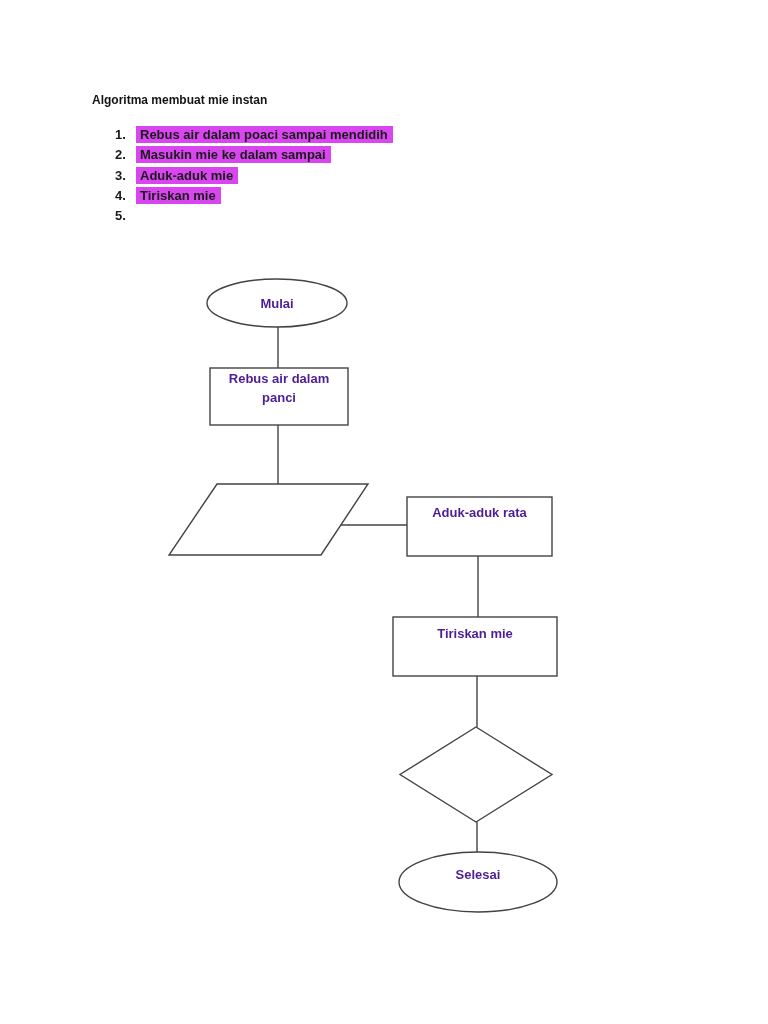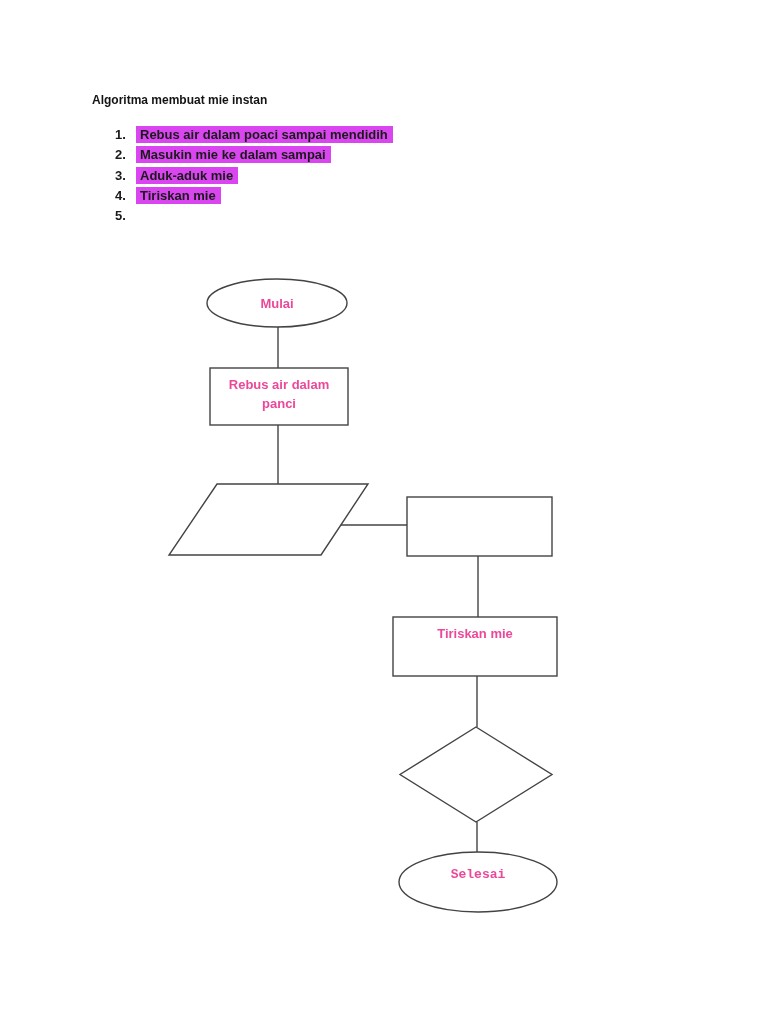--- a/index.html
+++ b/index.html
@@ -56,38 +56,38 @@
     left: 0;
     top: 0;
   }
   .node-label {
     position: absolute;
     display: flex;
     align-items: center;
     justify-content: center;
     font-size: 13px;
     font-weight: bold;
-    color: #ec4899;
+    color: #4c1d95;
     text-align: center;
     line-height: 19px;
   }
   .node-label.top-aligned {
     align-items: flex-start;
   }
   .lbl-start   { left: 207px; top: 279px; width: 140px; height: 48px; }
-  .lbl-boil    { left: 210px; top: 368px; width: 138px; height: 57px; padding-top: 7px; box-sizing: border-box; }
+  .lbl-boil    { left: 210px; top: 368px; width: 138px; height: 57px; padding-top: 1px; box-sizing: border-box; }
   .lbl-boil span { display: inline-block; width: 110px; }
   .lbl-input   { left: 169px; top: 484px; width: 199px; height: 71px; }
   .lbl-input span { position: relative; top: -7px; }
   .lbl-stir    { left: 407px; top: 497px; width: 145px; height: 59px; padding-top: 6px; box-sizing: border-box; }
   .lbl-drain   { left: 393px; top: 617px; width: 164px; height: 59px; padding-top: 7px; box-sizing: border-box; }
   .lbl-decide  { left: 400px; top: 727px; width: 152px; height: 95px; line-height: 19.5px; }
   .lbl-decide span { display: inline-block; width: 84px; }
   .lbl-end     { left: 399px; top: 852px; width: 158px; height: 61px; }
-  .lbl-end span { position: relative; top: -8px; font-family: Liberation Mono, monospace; }
+  .lbl-end span { position: relative; top: -8px; }
 </style>
 </head>
 <body>
 
 <div class="page">
 
   <h1 class="doc-title">Algoritma membuat mie instan</h1>
 
   <ol class="steps">
     <li class="step">
@@ -129,20 +129,23 @@
 
   <div class="node-label lbl-start">
     <span>Mulai</span>
   </div>
 
   <div class="node-label top-aligned lbl-boil">
     <span>Rebus air dalam panci</span>
   </div>
 
 
+  <div class="node-label top-aligned lbl-stir">
+    <span>Aduk-aduk rata</span>
+  </div>
 
   <div class="node-label top-aligned lbl-drain">
     <span>Tiriskan mie</span>
   </div>
 
 
   <div class="node-label lbl-end">
     <span>Selesai</span>
   </div>
 

